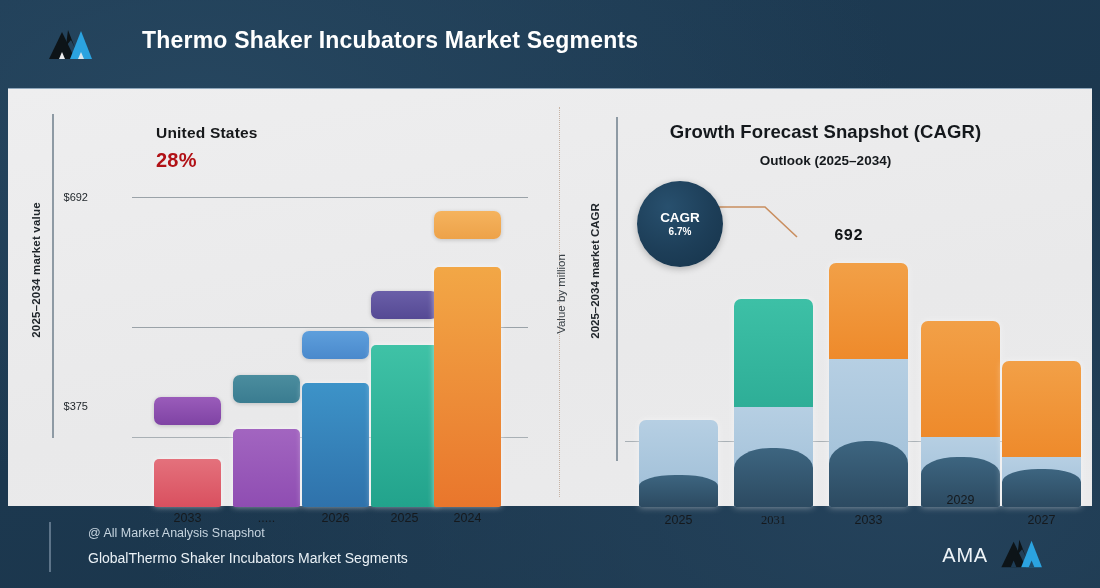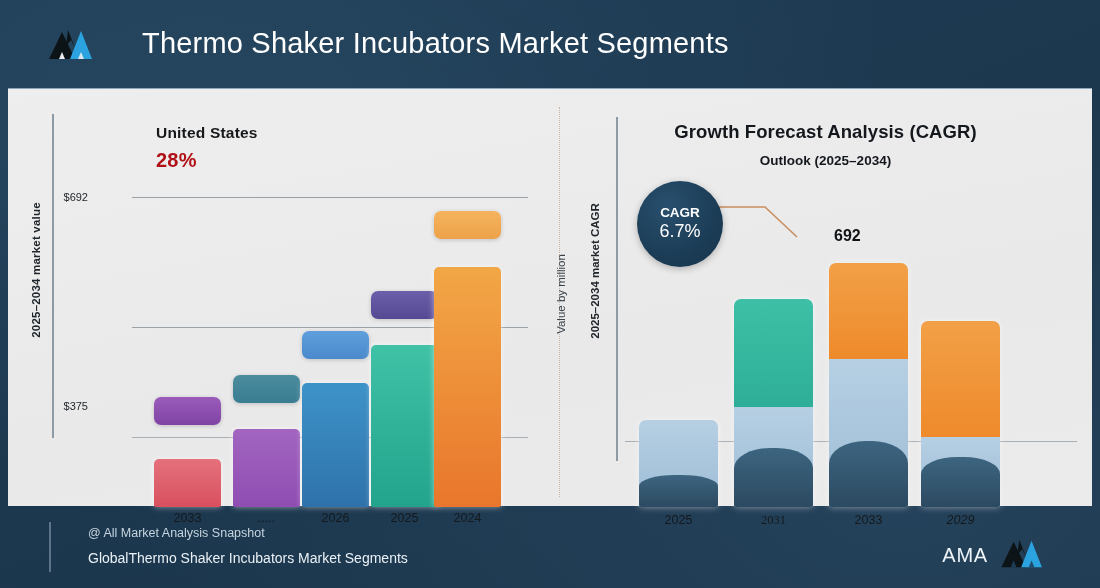--- a/index.html
+++ b/index.html
@@ -21,21 +21,21 @@
 
   
   #header {
     position: absolute; left: 0; top: 0; width: 1100px; height: 88px;
   }
   #logo-top {
     position: absolute; left: 47px; top: 26px; width: 52px; height: 36px;
   }
   #header-title {
     position: absolute; left: 142px; top: 27px;
-    font-size: 29px; font-weight: 400; color: #ffffff;
+    font-size: 23px; font-weight: 700; color: #ffffff;
     letter-spacing: 0.2px; white-space: nowrap;
   }
 
   
   #panel {
     position: absolute; left: 8px; top: 88px; width: 1084px; height: 418px;
     background: #ececed;
     background-image: linear-gradient(170deg, #eeeeef 0%, #e9e9ea 60%, #ebebec 100%);
     border-top: 1px solid #8fa7bb;
   }
@@ -142,33 +142,33 @@
   .rseg-mid { position: absolute; left: 0; width: 100%; }
   .rseg-bot {
     position: absolute; left: 0; bottom: 0; width: 100%;
     border-radius: 46% 46% 0 0 / 34% 34% 0 0;
   }
   .rbar-label {
     position: absolute; width: 100%; text-align: center;
     font-size: 12.5px; color: #15191d; white-space: nowrap;
   }
   #right-value-label {
-    position: absolute; font-size: 16px; font-weight: bold; color: #101315;
+    position: absolute; font-size: 16px; font-weight: bold; color: #101315; font-family: Liberation Mono, monospace;
   }
 
   #cagr-badge {
     position: absolute; left: 78px; top: 92px; width: 86px; height: 86px;
     border-radius: 50%;
     background: radial-gradient(circle at 36% 30%, #28506e 0%, #1d3e58 55%, #16334a 100%);
     display: flex; flex-direction: column;
     align-items: center; justify-content: center;
     box-shadow: 0 2px 7px rgba(0,0,0,0.25);
   }
   #cagr-badge .cagr-l1 { font-size: 13.5px; font-weight: bold; color: #fff; line-height: 1.22; }
-  #cagr-badge .cagr-l2 { font-size: 18px; font-weight: normal; color: #fff; line-height: 1.22; }
+  #cagr-badge .cagr-l2 { font-size: 10px; font-weight: bold; color: #fff; line-height: 1.22; }
   #cagr-connector { position: absolute; left: 160px; top: 110px; }
 
   
   #footer { position: absolute; left: 0; top: 506px; width: 1093px; height: 82px; }
   #footer-rule {
     position: absolute; left: 49px; top: 16px; width: 2px; height: 50px;
     background: #5d7489;
   }
   #footer-line1 {
     position: absolute; left: 88px; top: 20px;
@@ -254,21 +254,21 @@
         <div class="lbar-label" style="top:352px;">2024</div>
       </div>
 
       <div id="value-by-million" style="left:483px; top:199px;">Value by million</div>
     </div>
 
     <div id="right-chart">
       <div id="right-axis-title">2025–2034 market CAGR</div>
       <div id="right-yaxis-line"></div>
 
-      <div id="right-title">Growth Forecast Analysis (CAGR)</div>
+      <div id="right-title">Growth Forecast Snapshot (CAGR)</div>
       <div id="right-subtitle">Outlook (2025–2034)</div>
 
       <div id="right-baseline"></div>
 
       <div class="rbar-group" style="left:80px; width:79px; height:352px;">
         <div class="rbar" style="height:87px;">
           <div class="rseg-mid" style="top:0; height:87px; background:linear-gradient(180deg,#b6cfe3 0%,#9dbdd6 100%);"></div>
           <div class="rseg-bot" style="height:32px; background:linear-gradient(180deg,#3d6580 0%,#2c4a61 100%);"></div>
         </div>
         <div class="rbar-label" style="top:358px;">2025</div>
@@ -291,23 +291,31 @@
         </div>
         <div class="rbar-label" style="top:358px;">2033</div>
       </div>
 
       <div class="rbar-group" style="left:362px; width:79px; height:352px;">
         <div class="rbar" style="height:186px;">
           <div class="rseg-top" style="height:116px; background:linear-gradient(180deg,#f2a047 0%,#ee8a2b 100%);"></div>
           <div class="rseg-mid" style="top:116px; height:70px; background:linear-gradient(180deg,#b6cfe3 0%,#9dbdd6 100%);"></div>
           <div class="rseg-bot" style="height:50px; background:linear-gradient(180deg,#3d6580 0%,#2c4a61 100%);"></div>
         </div>
-        <div class="rbar-label" style="top:358px;font-style:italic;">2029</div>
-      </div>
-
+        <div class="rbar-label" style="top:338px;">2029</div>
+      </div>
+
+      <div class="rbar-group" style="left:443px; width:79px; height:352px;">
+        <div class="rbar" style="height:146px;">
+          <div class="rseg-top" style="height:96px; background:linear-gradient(180deg,#f2a047 0%,#ee8a2b 100%);"></div>
+          <div class="rseg-mid" style="top:96px; height:50px; background:linear-gradient(180deg,#b6cfe3 0%,#9dbdd6 100%);"></div>
+          <div class="rseg-bot" style="height:38px; background:linear-gradient(180deg,#3d6580 0%,#2c4a61 100%);"></div>
+        </div>
+        <div class="rbar-label" style="top:358px;">2027</div>
+      </div>
 
       <svg id="cagr-connector" width="130" height="60">
         <polyline points="0,8 46,8 78,38" fill="none" stroke="#c98e5f" stroke-width="1.6"></polyline>
       </svg>
       <div id="right-value-label" style="left:275px; top:138px;">692</div>
 
       <div id="cagr-badge">
         <div class="cagr-l1">CAGR</div>
         <div class="cagr-l2">6.7%</div>
       </div>

